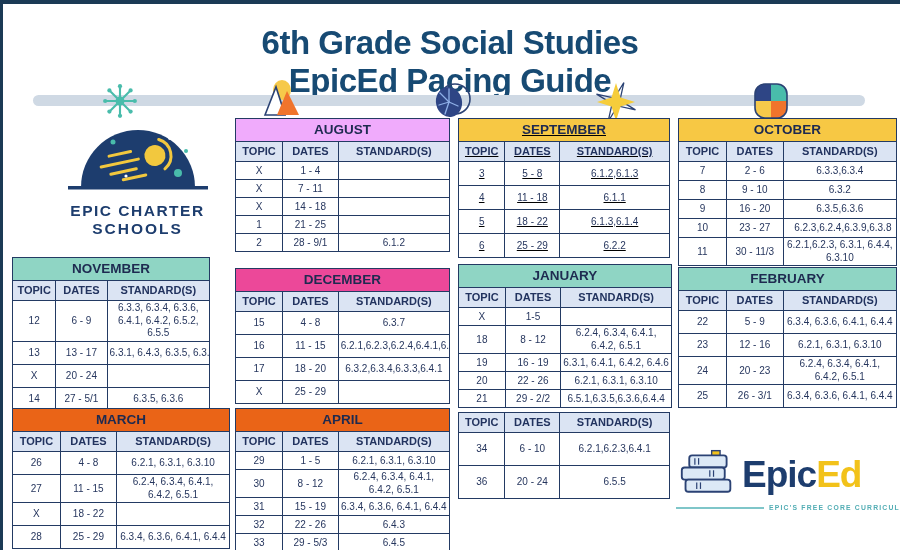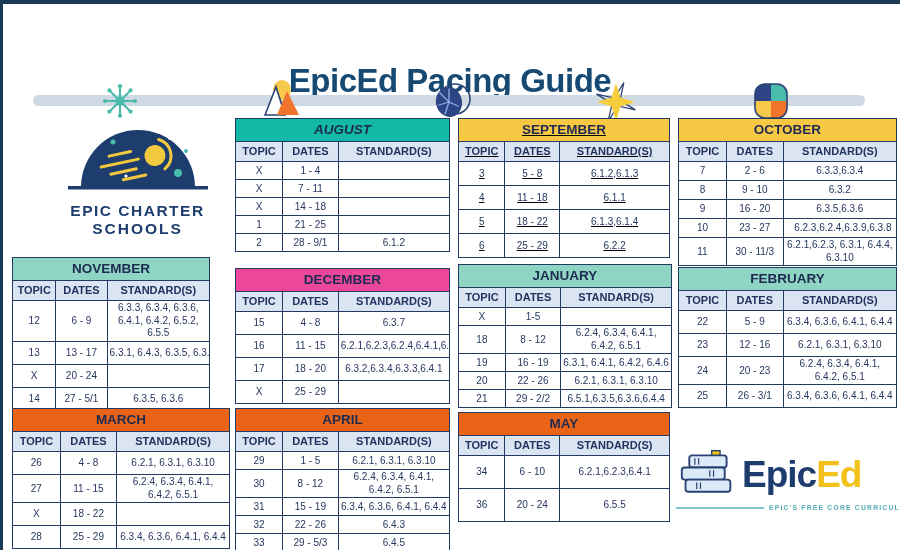--- a/index.html
+++ b/index.html
@@ -36,21 +36,21 @@
   .ee-rule{flex:0 0 88px;height:2px;background:#7fc6c9;margin-right:5px;}
   .ee-tag{font-weight:700;font-size:6.8px;letter-spacing:1.2px;color:#52adb4;white-space:nowrap;}
 </style>
 </head>
 <body>
 
 <div class="page">
   <div class="strip-top"></div>
   <div class="strip-left"></div>
 
-  <h1 class="title"><br><span>EpicEd Pacing Guide</span></h1>
+  <h1 class="title"><span>6th Grade Social Studies</span><br><span>EpicEd Pacing Guide</span></h1>
 
   <div class="timeline-bar"></div>
 
   <div class="ti" style="left:102px;top:83px;">
     <svg width="36" height="36" viewBox="0 0 34 34">
       <g stroke="#49bcab" stroke-width="2" stroke-linecap="round">
         <line x1="17" y1="17" x2="29" y2="17"></line>
           <line x1="17" y1="17" x2="25.5" y2="25.5"></line>
         <line x1="17" y1="17" x2="17" y2="29"></line>
           <line x1="17" y1="17" x2="8.5" y2="25.5"></line>
@@ -142,21 +142,21 @@
   <div id="tables">
       <div class="month" style="left: 235px; top: 118px; width: 215px;">
         <table class="mt">
           <colgroup>
             <col style="width: 22%;">
             <col style="width: 26%;">
             <col style="width: 52%;">
           </colgroup>
           <thead>
             <tr>
-              <th colspan="3" class="mh" style="background: #14b8a6; font-style: italic;">AUGUST</th>
+              <th colspan="3" class="mh" style="background: #f0abfc;">AUGUST</th>
             </tr>
             <tr>
               <th class="ch">TOPIC</th>
               <th class="ch">DATES</th>
               <th class="ch">STANDARD(S)</th>
             </tr>
           </thead>
           <tbody>
             <tr>
               <td style="height: 15px;">X</td>
@@ -530,23 +530,20 @@
         </table>
       </div>
       <div class="month" style="left: 458px; top: 412px; width: 212px;">
         <table class="mt">
           <colgroup>
             <col style="width: 22%;">
             <col style="width: 26%;">
             <col style="width: 52%;">
           </colgroup>
           <thead>
-            <tr>
-              <th colspan="3" class="mh" style="background: rgb(234, 100, 23);">MAY</th>
-            </tr>
             <tr>
               <th class="ch">TOPIC</th>
               <th class="ch">DATES</th>
               <th class="ch">STANDARD(S)</th>
             </tr>
           </thead>
           <tbody>
             <tr>
               <td style="height: 30px;">34</td>
               <td style="height: 30px;">6 - 10</td>

